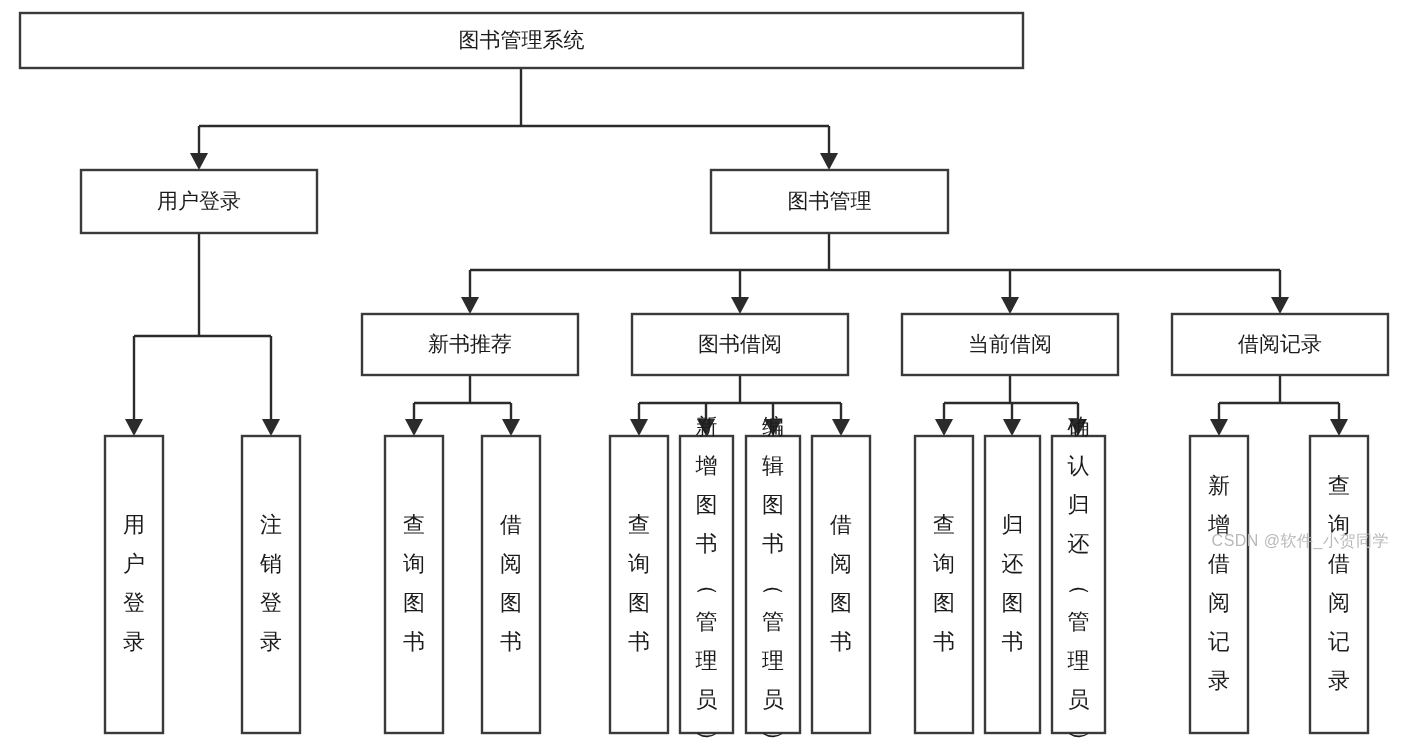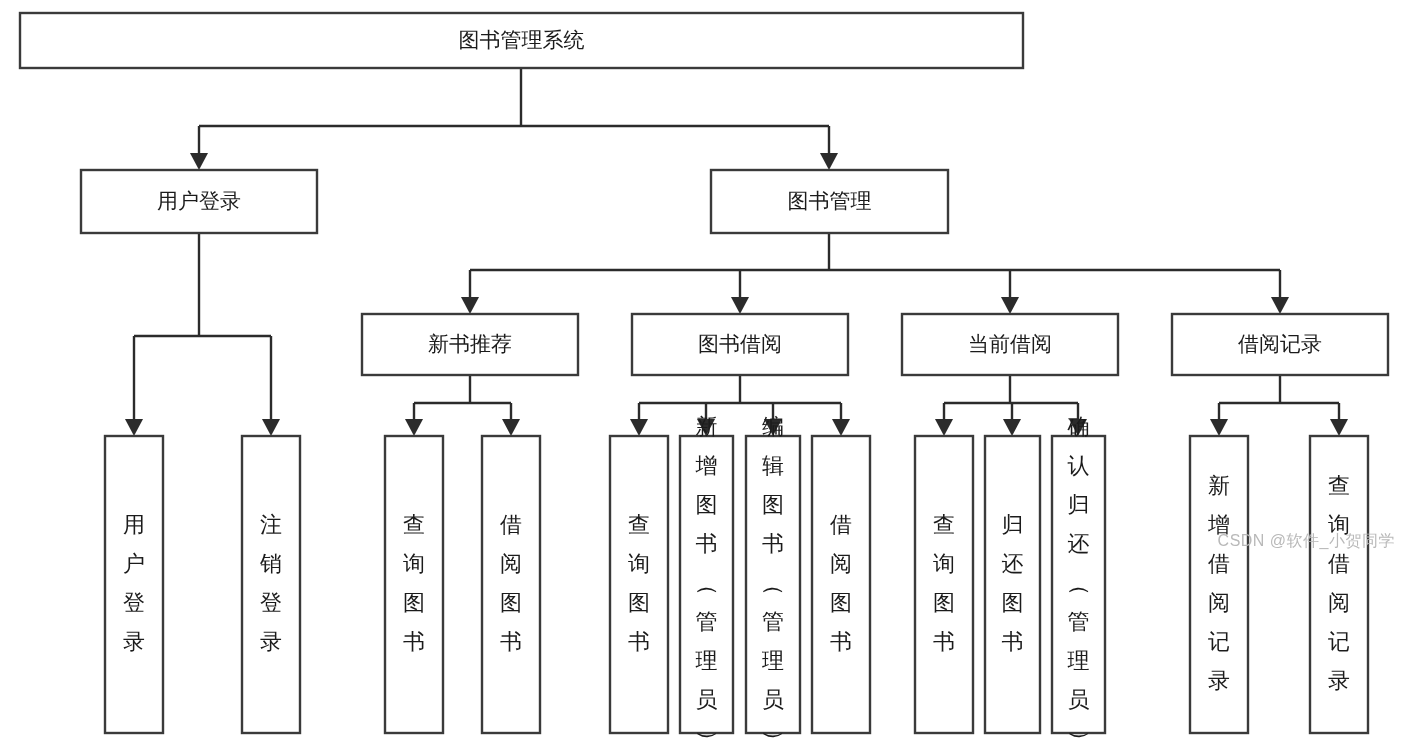--- a/index.html
+++ b/index.html
@@ -50,21 +50,21 @@
     stroke-width: 2.4;
     fill: none;
     stroke-linecap: butt;
   }
   .arrow-head {
     fill: #2b2b2b;
     stroke: none;
   }
   .watermark {
     position: absolute;
-    right: 10px;
+    right: 16px;
     bottom: 6px;
     font-size: 16px;
     color: #b9b9b9;
     font-family: "Liberation Sans", "DejaVu Sans", sans-serif;
     letter-spacing: 0.5px;
     white-space: nowrap;
     pointer-events: none;
   }
 </style>
 </head>

